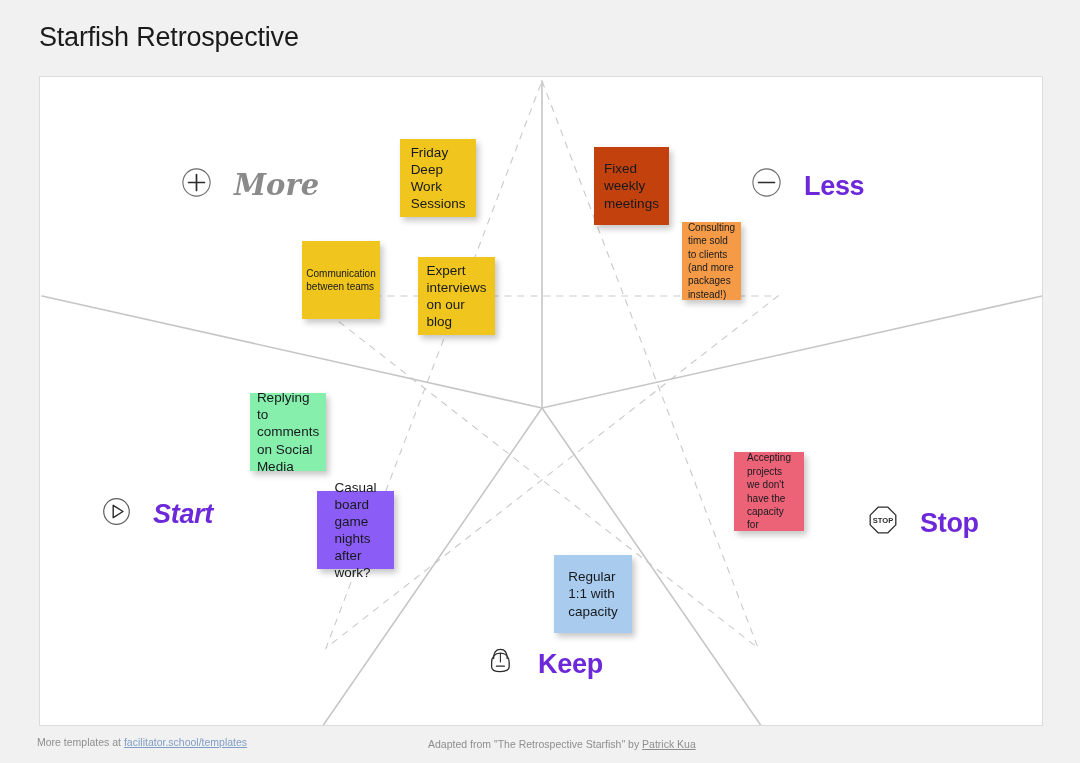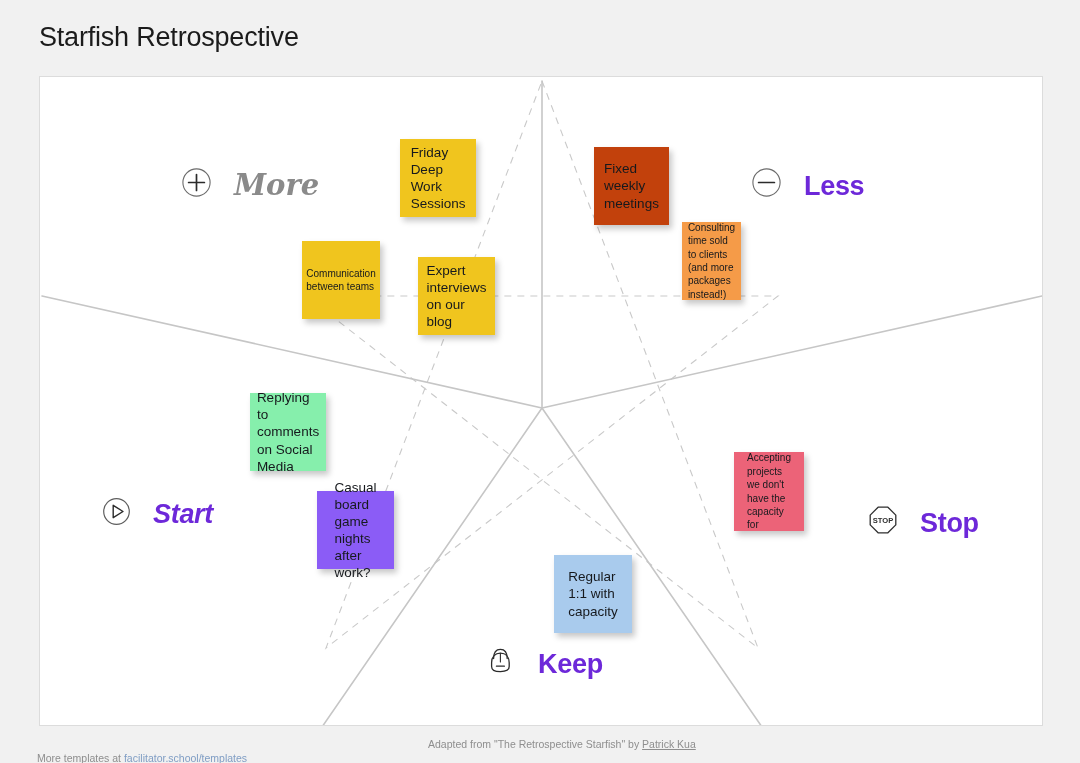--- a/index.html
+++ b/index.html
@@ -90,21 +90,21 @@
   .foot-txt {
     position: absolute;
     font-size: 10.5px;
     color: #8e8e8e;
     white-space: nowrap;
   }
   .foot-txt a, .foot-link {
     color: #7f9dc4;
     text-decoration: underline;
   }
-  #foot-left  { left: 37px;  top: 26px; }
+  #foot-left  { left: 37px;  top: 10px; }
   #foot-mid   { left: 428px; top: 12px; }
   #foot-right { left: 868px; top: 8px; display: flex; align-items: center; gap: 5px; }
   #foot-right .lic-text { font-size: 10.5px; color: #8e8e8e; }
   #foot-right .lic-link { font-size: 10.5px; color: #8e8e8e; text-decoration: underline; }
   .cc-badges { display: flex; gap: 2px; align-items: center; margin-left: 3px; }
 </style>
 </head>
 <body>
 
 <div id="app">

